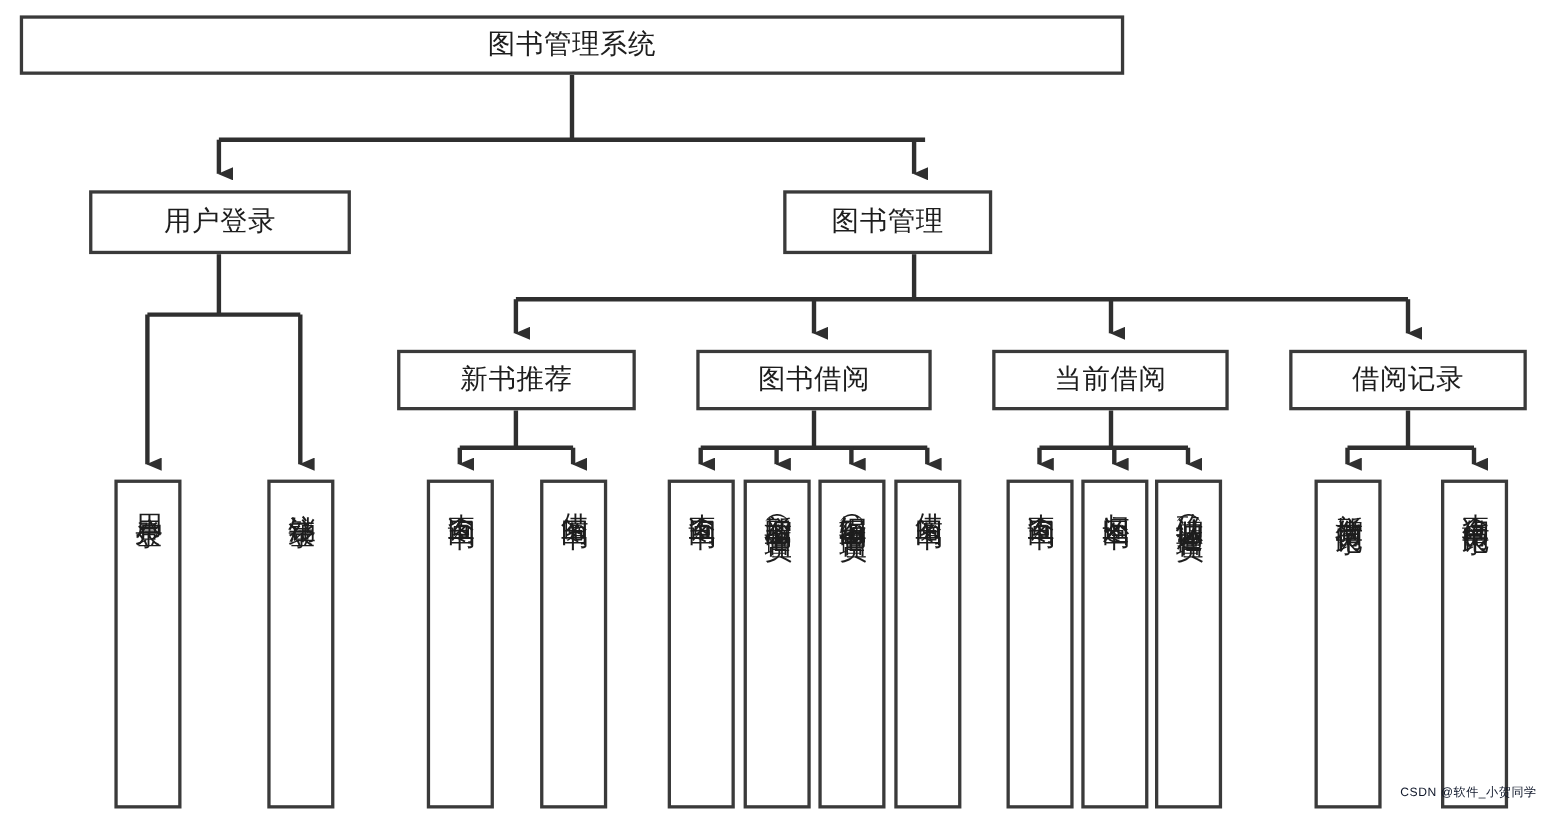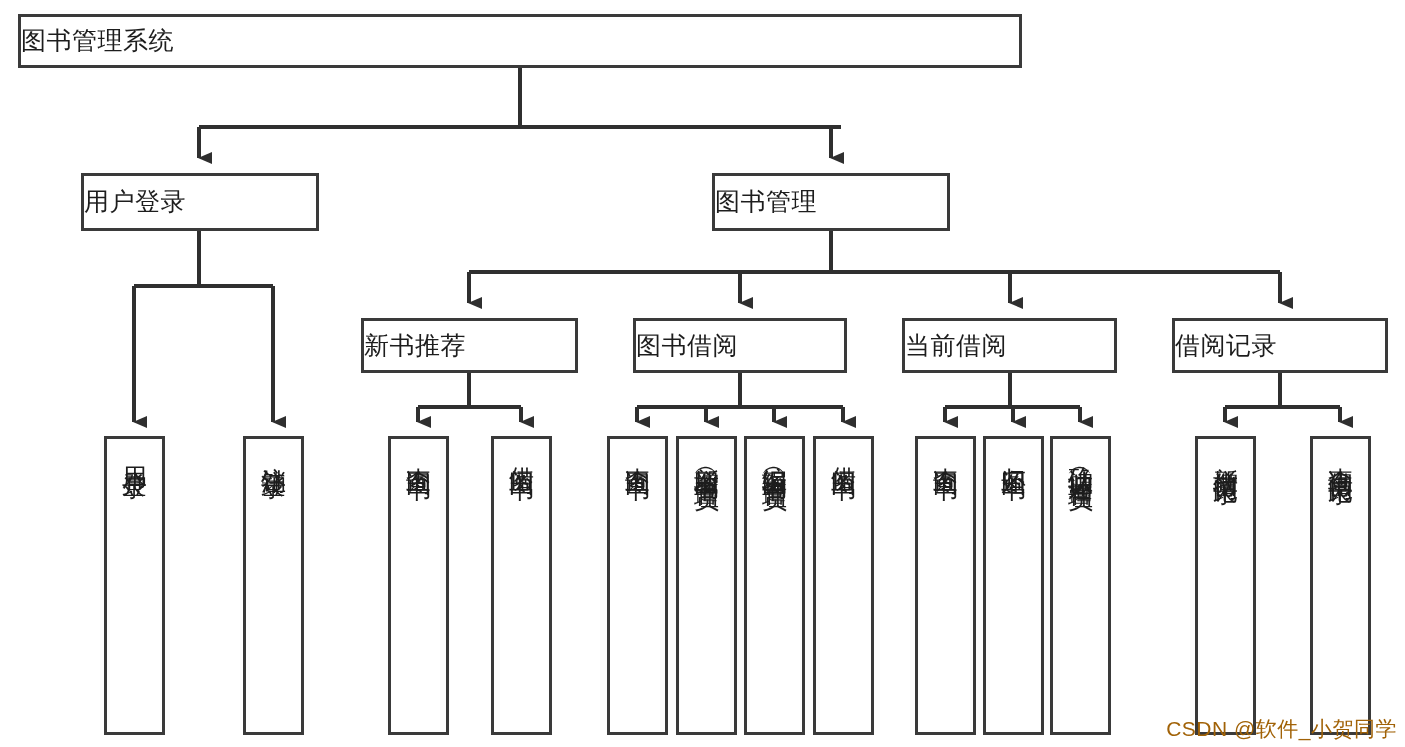--- a/index.html
+++ b/index.html
@@ -25,20 +25,21 @@
     width: 1405px;
     height: 747px;
   }
   .node-box {
     position: absolute;
     box-sizing: border-box;
     border: 3px solid #3a3a3a;
     background: #ffffff;
     display: flex;
     align-items: center;
+    justify-content: center;
     overflow: hidden;
   }
   .node-label-h {
     font-size: 25px;
     color: #1d1d1d;
     line-height: 1.1;
     white-space: nowrap;
     letter-spacing: 0.5px;
   }
   .node-label-v {
@@ -51,23 +52,23 @@
     line-height: 1.0;
   }
   .leaf-box {
     align-items: flex-start;
     justify-content: center;
     padding-top: 8px;
   }
   .watermark {
     position: absolute;
     right: 8px;
-    bottom: 4px;
-    font-size: 21px;
-    color: #a16207;
+    bottom: 19px;
+    font-size: 11px;
+    color: #0f172a;
     white-space: nowrap;
     letter-spacing: 0.5px;
   }
 </style>
 </head>
 <body>
 
 <div id="canvas">
 
   <svg id="diagram-svg" viewBox="0 0 1405 747" xmlns="http://www.w3.org/2000/svg">
@@ -122,21 +123,21 @@
   </svg>
 
   <div class="node-box" style="left:18px; top:14px; width:1004px; height:54px;">
     <span class="node-label-h">图书管理系统</span>
   </div>
 
   <div class="node-box" style="left:81px; top:173px; width:238px; height:58px;">
     <span class="node-label-h">用户登录</span>
   </div>
 
-  <div class="node-box" style="left:712px; top:173px; width:238px; height:58px;">
+  <div class="node-box" style="left:712px; top:173px; width:190px; height:58px;">
     <span class="node-label-h">图书管理</span>
   </div>
 
   <div class="node-box" style="left:633px; top:318px; width:214px; height:55px;">
     <span class="node-label-h">图书借阅</span>
   </div>
 
   <div class="node-box" style="left:361px; top:318px; width:217px; height:55px;">
     <span class="node-label-h">新书推荐</span>
   </div>

